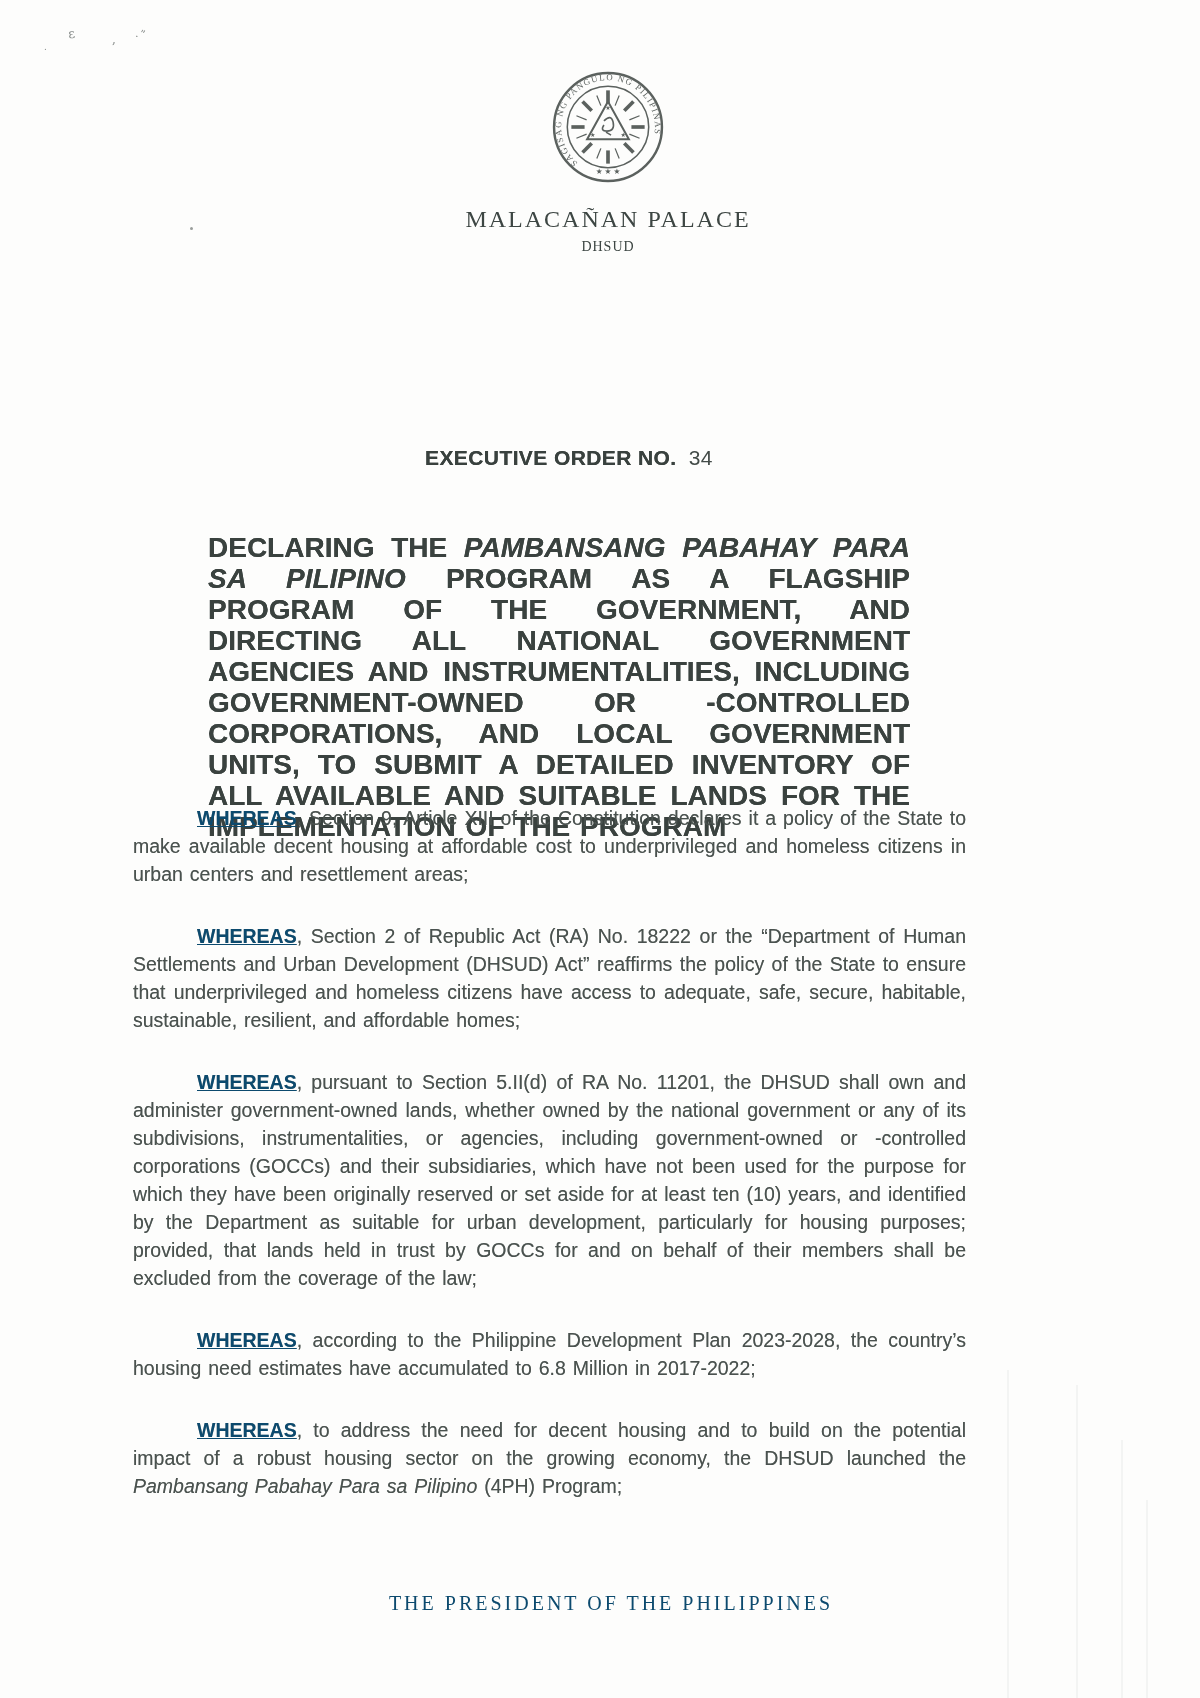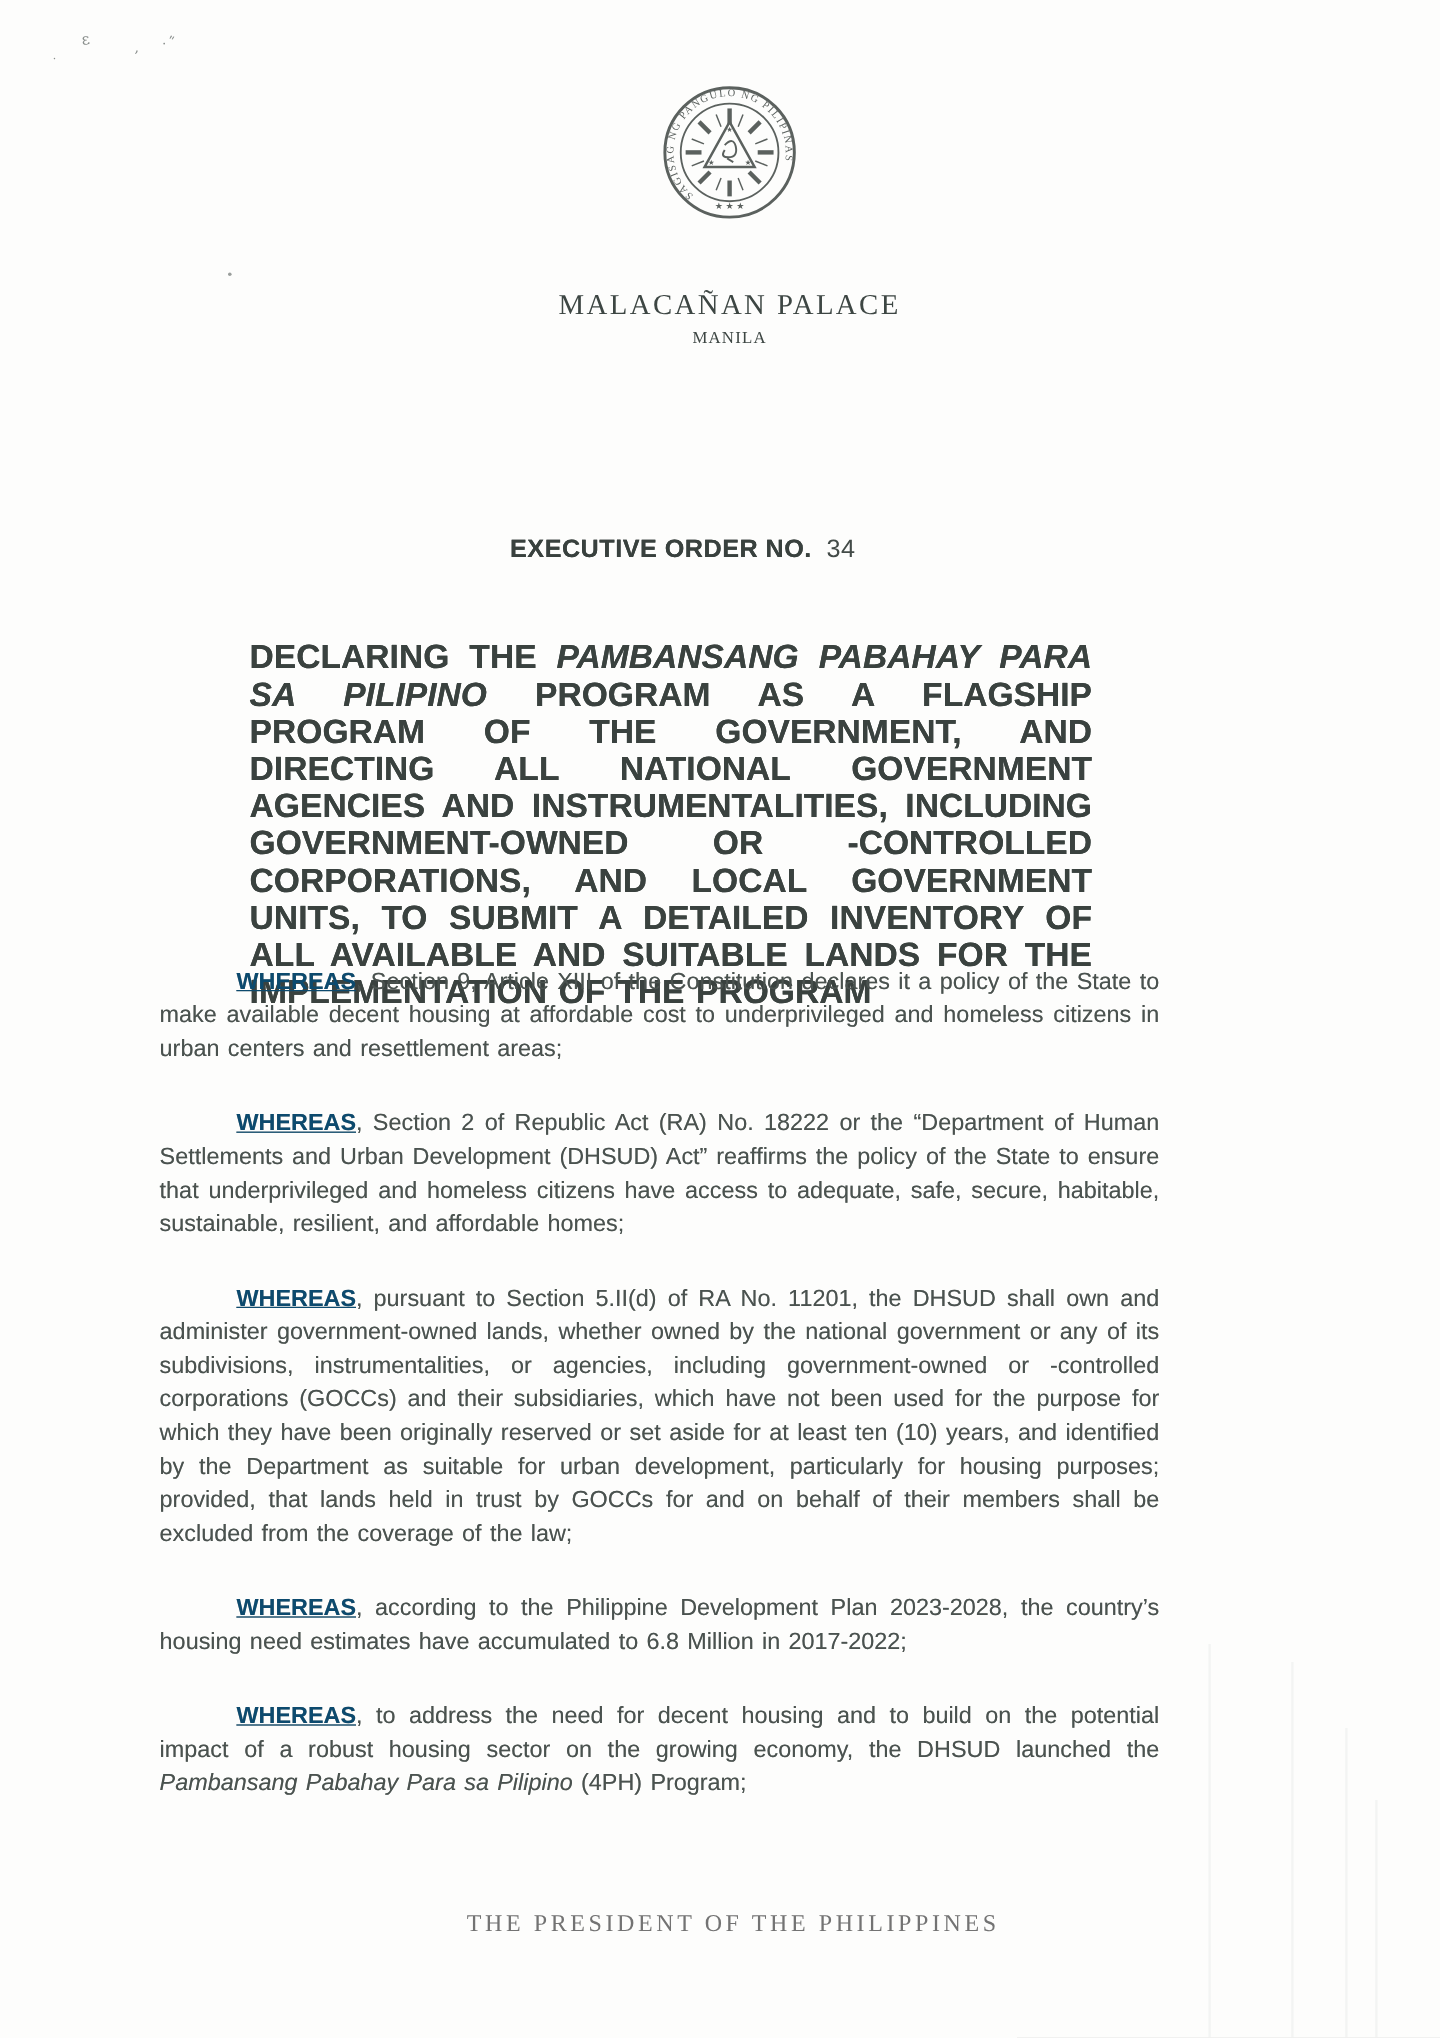--- a/index.html
+++ b/index.html
@@ -15,21 +15,21 @@
     color: #49514e;
   }
   
   .pen-mark { position:absolute; color:#8a8f8d; font-family:"DejaVu Serif", serif; }
   
   .streak { position:absolute; width:2px; background:rgba(120,125,122,0.07); }
 
   .seal { position:absolute; left:551px; top:70px; width:114px; height:114px; opacity:0.88; }
 
   .letterhead { position:absolute; left:208px; top:206px; width:800px; text-align:center;
-    font-family:"Liberation Serif", serif; color:#3d4643;margin-top:36px; }
+    font-family:"Liberation Serif", serif; color:#3d4643; }
   .palace { font-size:24px; letter-spacing:2px; }
   .manila { font-size:14px; letter-spacing:1px; margin-top:6px; }
 
   .by-line { position:absolute; left:133px; top:365px; width:815px; text-align:center;
     font-size:21px; font-weight:bold; color:#39413e; letter-spacing:0.4px;
     text-shadow:0 0 0.5px #39413e; }
 
   .eo-line { position:absolute; left:119px; top:446px; width:900px; text-align:center;
     font-size:21px; font-weight:bold; color:#39413e; letter-spacing:0.4px;
     text-shadow:0 0 0.5px #39413e; }
@@ -40,21 +40,21 @@
     color:#3a423f; text-shadow:0 0 0.5px #3a423f; word-spacing:2px; }
 
   .body-copy { position:absolute; left:133px; top:804px; width:833px; }
   .body-copy p { font-size:19.5px; line-height:28px; text-align:justify;
     text-indent:64px; margin-bottom:34px; color:#4a524f; word-spacing:1.5px;
     text-shadow:0 0 0.4px rgba(74,82,79,0.55); }
   .body-copy p span[data-b] { font-weight:bold; color:#0c4a6e;text-decoration:underline; }
 
   .footer-line { position:absolute; left:133px; top:1592px; width:956px; text-align:center;
     font-family:"Liberation Serif", serif; font-size:20px; letter-spacing:3px;
-    color:#737373; }
+    color:#0c4a6e; }
 
   .dot { position:absolute; border-radius:50%; background:#9a9e9c; }
 </style>
 </head>
 <body>
 
 <div class="page">
 
   <span class="pen-mark" style="left:44px;top:42px;font-size:9px;">.</span>
   <span class="pen-mark" style="left:68px;top:26px;font-size:13px;transform:rotate(-8deg);">ɛ</span>
@@ -100,21 +100,21 @@
     </g>
     <path id="sealArc" d="M 26.4 91.2 A 46 46 0 1 1 85.6 91.2" fill="none"></path>
     <text font-size="8.6" fill="#454c49" letter-spacing="1.3" font-family="Liberation Serif, serif">
       <textPath href="#sealArc">SAGISAG NG PANGULO NG PILIPINAS</textPath>
     </text>
     <text x="56" y="102" text-anchor="middle" font-size="7.5" fill="#454c49">★ ★ ★</text>
   </svg>
 
   <div class="letterhead">
     <div class="palace">MALACAÑAN PALACE</div>
-    <div class="manila">MANILA</div>
+    <div class="manila">DHSUD</div>
   </div>
 
 
   <div class="eo-line">
     <span>EXECUTIVE ORDER NO.</span>
     <span class="eo-number">34</span>
   </div>
 
   <div class="title-block"><span>DECLARING THE </span><span style="font-style: italic;">PAMBANSANG PABAHAY PARA SA PILIPINO</span><span> PROGRAM AS A FLAGSHIP PROGRAM OF THE GOVERNMENT, AND DIRECTING ALL NATIONAL GOVERNMENT AGENCIES AND INSTRUMENTALITIES, INCLUDING GOVERNMENT-OWNED OR -CONTROLLED CORPORATIONS, AND LOCAL GOVERNMENT UNITS, TO SUBMIT A DETAILED INVENTORY OF ALL AVAILABLE AND SUITABLE LANDS FOR THE IMPLEMENTATION OF THE PROGRAM</span></div>
 

